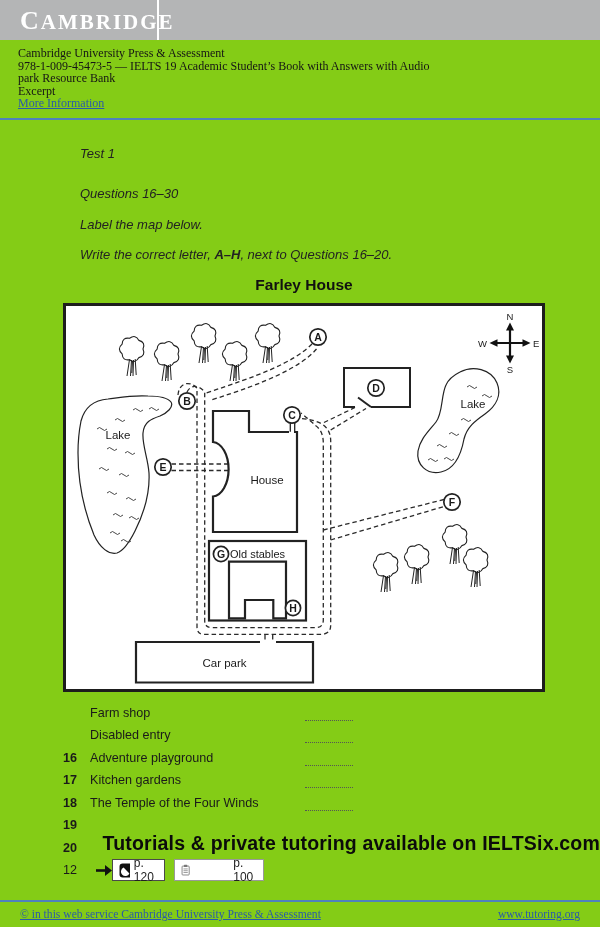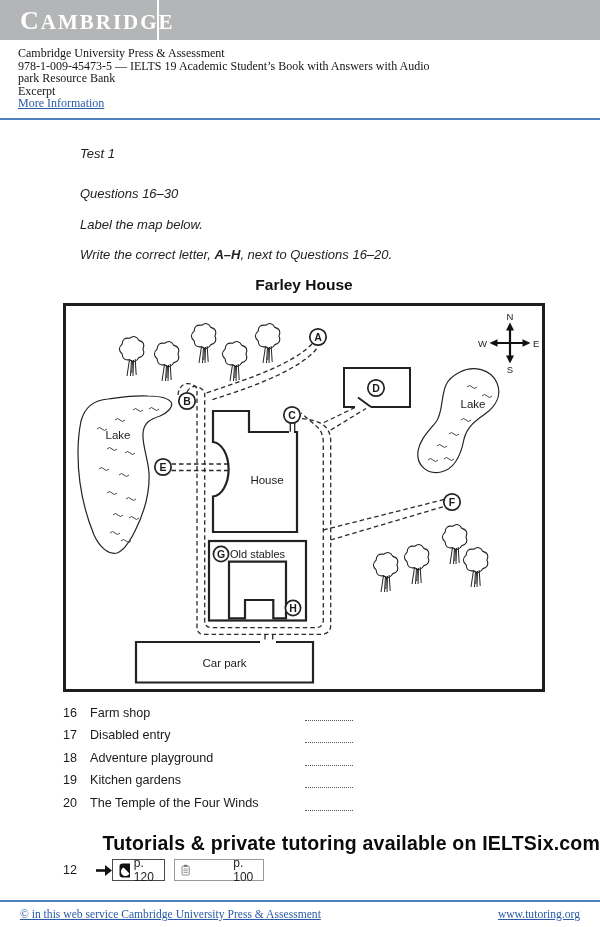--- a/index.html
+++ b/index.html
@@ -1,16 +1,16 @@
 <!DOCTYPE html>
 <html><head>
 <meta charset="utf-8">
 <style>
   html,body{margin:0;padding:0;background:#e8e8e8;}
-  #page{position:relative;width:600px;height:927px;background:#ffffff;margin:0 auto;
+  #page{position:relative;width:600px;height:927px;background:#84cc16;margin:0 auto;
         font-family:"Liberation Sans",sans-serif;color:#1a1a1a;overflow:hidden;}
 
   
   #banner{position:absolute;left:0;top:0;width:600px;height:40px;background:#b4b5b6;}
   #banner .sep{position:absolute;left:157px;top:0;width:2px;height:40px;background:#fff;}
   #logo{position:absolute;left:20px;top:6px;color:#fff;
         font-family:"Liberation Serif",serif;font-weight:bold;font-size:21px;
         letter-spacing:2px;line-height:30px;}
   #logo::first-letter{font-size:26px;}
 
@@ -30,21 +30,21 @@
   #instruction2{top:247px;}
   #instruction2 b{font-weight:bold;}
   #map-title{position:absolute;left:63px;top:276px;width:482px;text-align:center;
              font-size:15.5px;font-weight:bold;color:#111;}
 
   #map-wrap{position:absolute;left:63px;top:303px;width:482px;height:389px;}
   svg text{font-family:"Liberation Sans",sans-serif;fill:#1a1a1a;}
 
   
   .qrow{position:absolute;left:63px;width:480px;height:18px;font-size:12.6px;}
-  .qnum{position:absolute;left:0;font-weight:normal;}
+  .qnum{position:absolute;left:0;font-weight:bold;margin-top:45px;}
   .qlab{position:absolute;left:27px;}
   .qdots{position:absolute;left:242px;top:3px;width:48px;height:11px;
          border-bottom:1.6px dotted #555;}
 
   
   #ad{position:absolute;left:0;top:832px;width:600px;text-align:right;
       font-size:19.5px;font-weight:bold;color:#0b0b0b;letter-spacing:0.2px;}
 
   
   #pageref{position:absolute;left:63px;top:858px;height:26px;}

